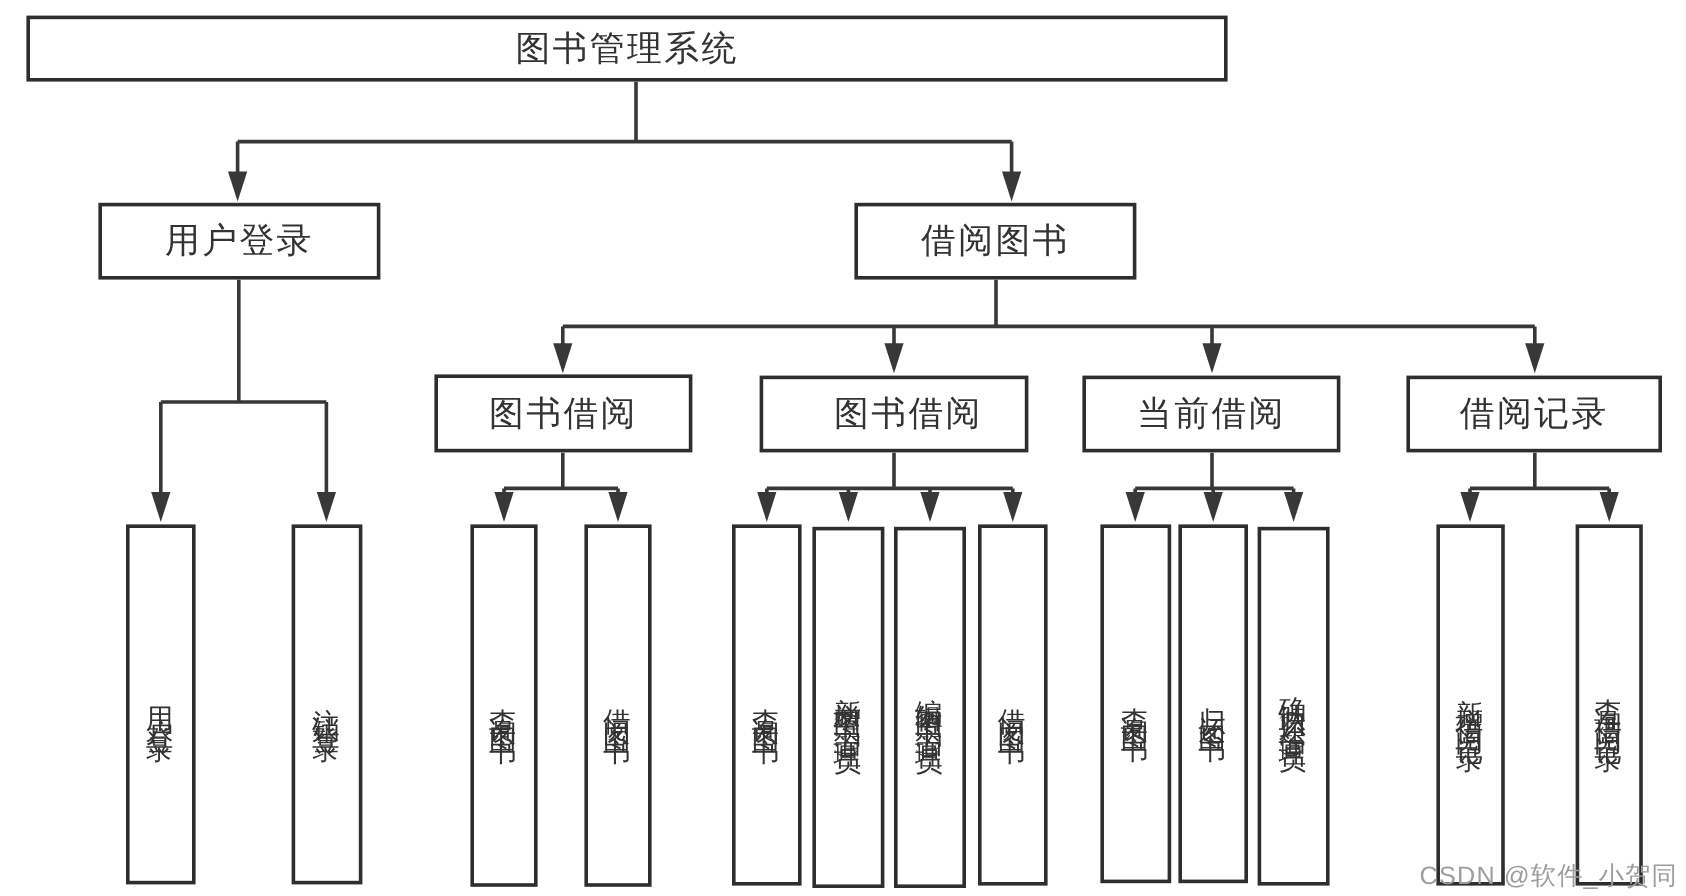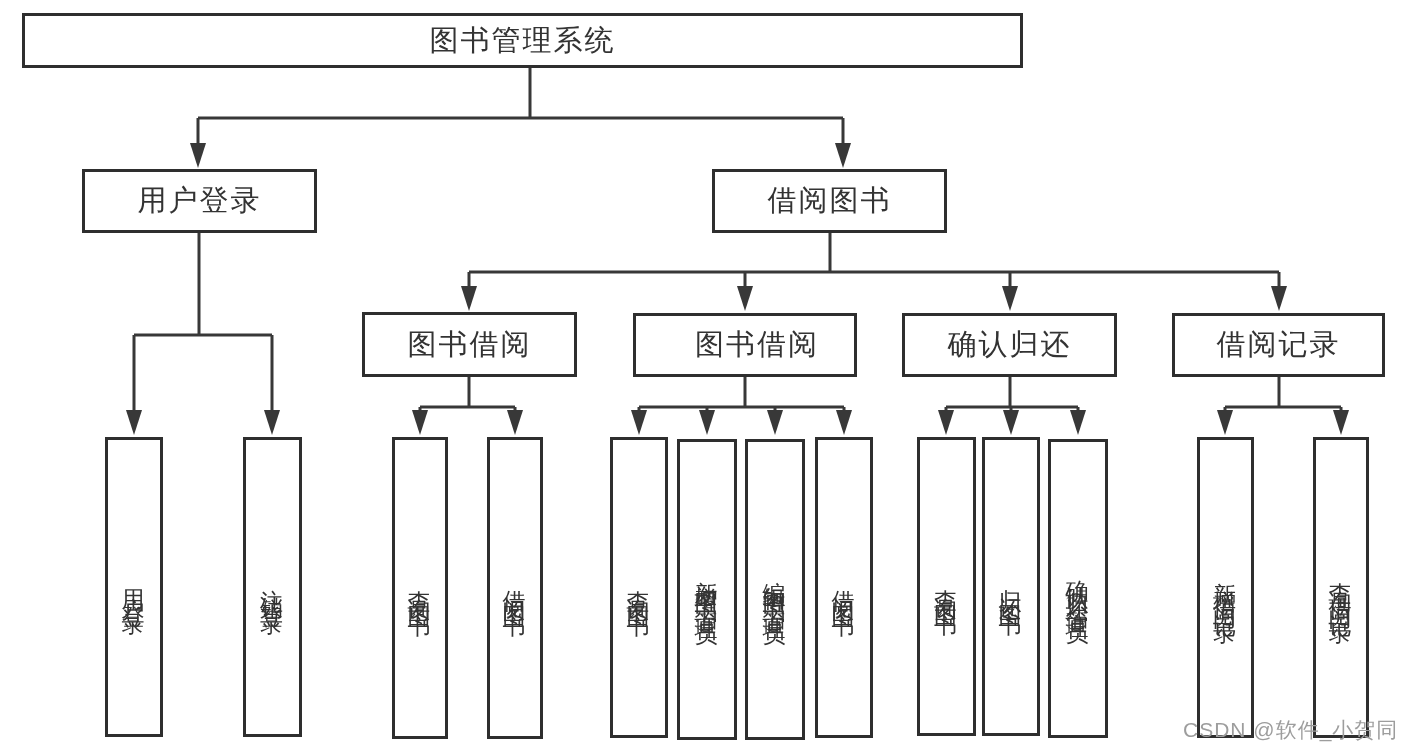--- a/index.html
+++ b/index.html
@@ -72,21 +72,21 @@
     </g>
   </svg>
 
   <div class="node h" style="left:22px; top:13px; width:1001px; height:55px;">图书管理系统</div>
 
   <div class="node h" style="left:82px; top:169px; width:235px; height:64px;">用户登录</div>
   <div class="node h" style="left:712px; top:169px; width:235px; height:64px;">借阅图书</div>
 
   <div class="node h" style="left:362px; top:312px; width:215px; height:65px;">图书借阅</div>
   <div class="node h" style="left:633px; top:313px; width:224px; height:64px;padding-left:24px;">图书借阅</div>
-  <div class="node h" style="left:902px; top:313px; width:215px; height:64px;">确认归还</div>
+  <div class="node h" style="left:902px; top:313px; width:215px; height:64px;">当前借阅</div>
   <div class="node h" style="left:1172px; top:313px; width:213px; height:64px;">借阅记录</div>
 
   <div class="node v" style="left:105px; top:437px; width:58px; height:300px;">用户登录</div>
   <div class="node v" style="left:243px; top:437px; width:59px; height:300px;">注销登录</div>
 
   <div class="node v" style="left:392px; top:437px; width:56px; height:302px;">查询图书</div>
   <div class="node v" style="left:487px; top:437px; width:56px; height:302px;">借阅图书</div>
 
   <div class="node v" style="left:610px; top:437px; width:58px; height:301px;">查询图书</div>
   <div class="node v long" style="left:677px; top:439px; width:60px; height:301px;">新增图书（管理员）</div>

